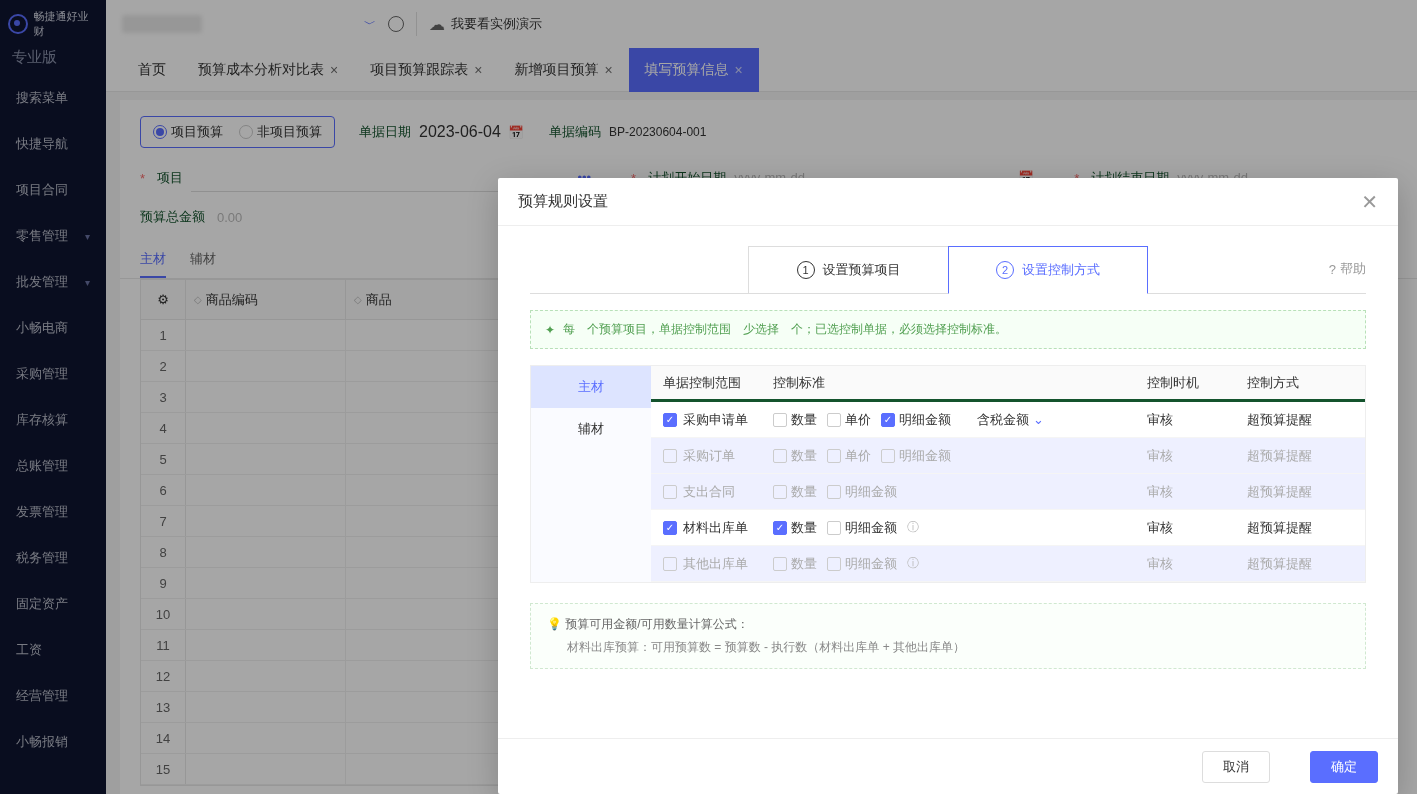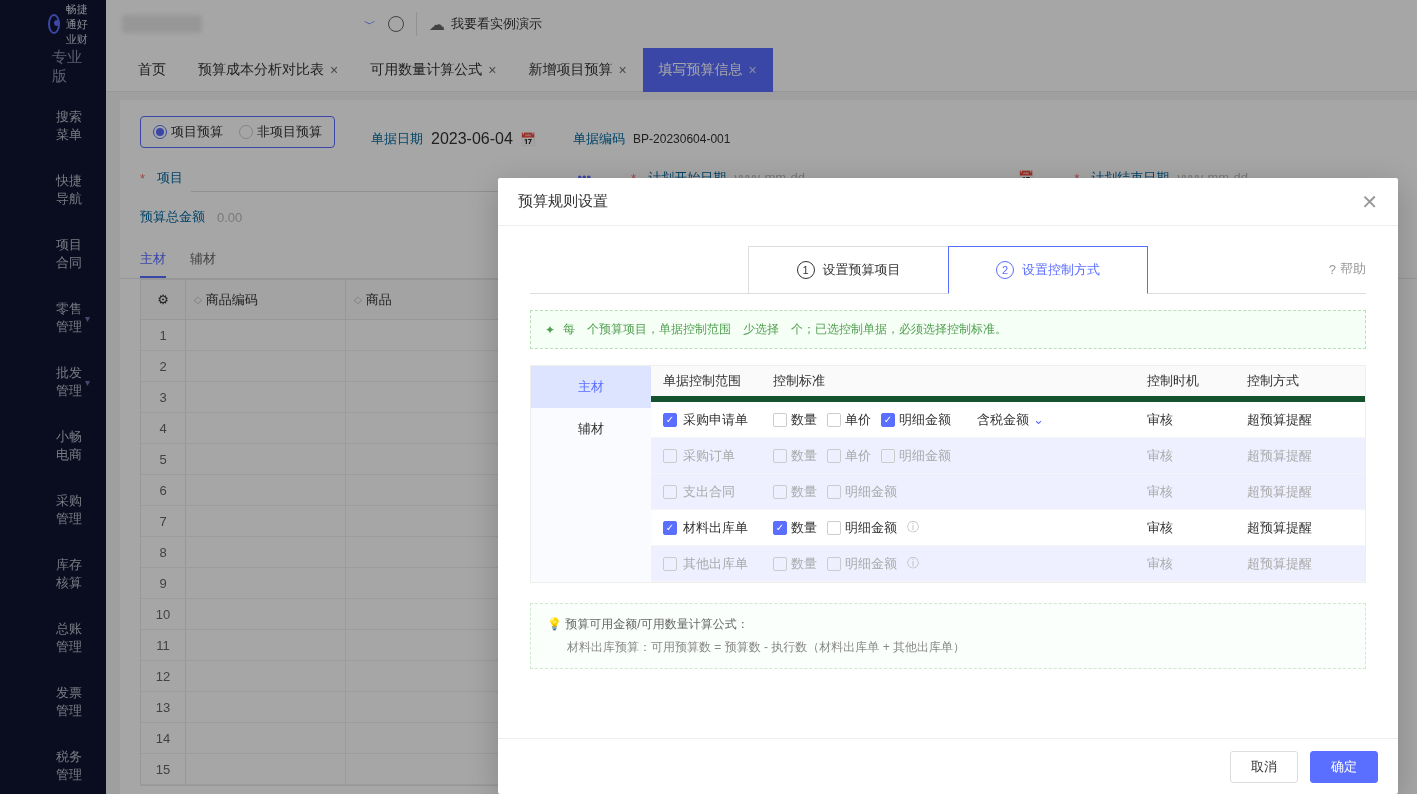--- a/index.html
+++ b/index.html
@@ -1,19 +1,19 @@
 <!DOCTYPE html>
 <html><head>
 <meta charset="utf-8">
 <style>
 * { box-sizing: border-box; margin: 0; padding: 0; }
 body { font-family: "Microsoft YaHei", -apple-system, sans-serif; font-size: 13px; color: #333; background: #f5f5f5; overflow: hidden; width: 1417px; height: 794px; position: relative; }
 
 
-.sidebar { position: absolute; left: 0; top: 0; width: 106px; height: 794px; background: #0f1430; color: #b8bcc8; padding-left: 40px; }
+.sidebar { position: absolute; left: 0; top: 0; width: 106px; height: 794px; background: #0f1430; color: #b8bcc8; }
 .logo-area { height: 48px; display: flex; align-items: center; padding: 0 8px; gap: 6px; }
 .logo-icon { width: 20px; height: 20px; border: 2px solid #5a6eff; border-radius: 50%; position: relative; }
 .logo-icon::after { content: ''; position: absolute; width: 6px; height: 6px; background: #5a6eff; border-radius: 50%; top: 4px; left: 4px; }
 .logo-text { font-size: 11px; color: #d0d4e0; }
 .edition { font-size: 15px; color: #8890a8; padding: 0 12px 8px; }
 .side-item { padding: 14px 16px; cursor: pointer; font-size: 13px; display: flex; align-items: center; justify-content: space-between; }
 .side-arrow { font-size: 10px; color: #6870a0; }
 
 
 .topbar { position: absolute; left: 106px; top: 0; right: 0; height: 48px; background: #fff; display: flex; align-items: center; padding: 0 16px; gap: 12px; }
@@ -26,28 +26,28 @@
 .cloud-icon { font-size: 16px; color: #666; }
 
 
 .tabstrip { position: absolute; left: 106px; top: 48px; right: 0; height: 44px; background: #fff; display: flex; align-items: center; padding: 0 16px; border-bottom: 1px solid #e8e8e8; }
 .tab { padding: 0 16px; height: 44px; display: flex; align-items: center; gap: 6px; cursor: pointer; font-size: 14px; }
 .tab.active { background: #5a6eff; color: #fff; }
 .tab-close { font-size: 14px; opacity: 0.7; }
 
 
 .main { position: absolute; left: 120px; top: 100px; right: 0; bottom: 0; background: #fff; }
-.form-row1 { display: flex; align-items: flex-end; padding: 16px 20px 8px; gap: 36px; }
+.form-row1 { display: flex; align-items: center; padding: 16px 20px 8px; gap: 24px; }
 .radio-group { display: flex; align-items: center; gap: 16px; border: 1px solid #5a6eff; border-radius: 4px; padding: 6px 12px; }
 .radio { display: flex; align-items: center; gap: 4px; }
 .radio-dot { width: 14px; height: 14px; border: 1px solid #5a6eff; border-radius: 50%; display: flex; align-items: center; justify-content: center; }
 .radio-dot.checked::after { content: ''; width: 8px; height: 8px; background: #5a6eff; border-radius: 50%; }
 .radio-dot.unchecked { border-color: #ccc; }
 .field-inline { display: flex; align-items: center; gap: 8px; }
-.field-label { color: #0369a1; }
+.field-label { color: #14532d; }
 .field-value { color: #333; }
 .cal-icon { color: #5a6eff; cursor: pointer; }
 
 .form-row2 { display: flex; align-items: center; padding: 8px 20px; gap: 40px; }
 .req { color: #f56c6c; margin-right: 4px; }
 .field-input { border-bottom: 1px solid #ddd; min-width: 300px; height: 28px; display: flex; align-items: center; justify-content: space-between; color: #bbb; }
 .more-dots { color: #5a6eff; cursor: pointer; }
 
 .budget-total { padding: 8px 20px; display: flex; align-items: center; gap: 12px; }
 
@@ -87,42 +87,42 @@
 
 
 .tip { border: 1px dashed #b8e0b8; background: #f6fff6; padding: 10px 14px; color: #52a052; font-size: 12px; margin-bottom: 16px; display: flex; align-items: center; gap: 8px; }
 
 
 .rule-layout { display: flex; gap: 0; border: 1px solid #eee; }
 .rule-side { width: 120px; background: #fafbff; }
 .rule-side-item { padding: 12px; text-align: center; cursor: pointer; }
 .rule-side-item.active { background: #dde4ff; color: #5a6eff; }
 .rule-table { flex: 1; }
-.rt-head { display: flex; background: #fafafa; border-bottom: 6px solid #14532d; height: 36px; align-items: center; }
+.rt-head { display: flex; background: #fafafa; border-bottom: 3px solid #14532d; height: 36px; align-items: center; }
 .rt-head > div { padding: 0 12px; }
 .rt-row { display: flex; height: 36px; align-items: center; border-bottom: 1px solid #f5f5f5; }
 .rt-row.disabled { background: #eef0ff; color: #aaa; }
 .rt-row > div { padding: 0 12px; }
 .c1 { width: 110px; display: flex; align-items: center; gap: 6px; }
 .c2 { flex: 1; display: flex; align-items: center; gap: 10px; }
 .c3 { width: 100px; }
 .c4 { width: 130px; }
 .chk { width: 14px; height: 14px; border: 1px solid #ccc; border-radius: 2px; display: inline-flex; align-items: center; justify-content: center; flex-shrink: 0; }
 .chk.on { background: #5a6eff; border-color: #5a6eff; color: #fff; font-size: 10px; }
 .chk-item { display: flex; align-items: center; gap: 4px; }
 .tax-sel { display: flex; align-items: center; gap: 4px; margin-left: 16px; color: #333; }
 .info-icon { color: #bbb; font-size: 12px; }
 
 
 .formula { margin-top: 20px; border: 1px dashed #d0e8d0; background: #fbfffb; padding: 12px 16px; font-size: 12px; color: #888; }
 .formula-title { color: #666; margin-bottom: 6px; }
 
 
 .modal-foot { height: 56px; border-top: 1px solid #eee; display: flex; align-items: center; justify-content: flex-end; padding: 0 20px; gap: 12px; }
-.btn { height: 32px; padding: 0 20px; border-radius: 3px; cursor: pointer; display: flex; align-items: center; border: 1px solid #ddd; background: #fff; }
+.btn { height: 32px; padding: 0 20px; border-radius: 3px; cursor: pointer; display: flex; align-items: center; border: 1px solid #ddd; background: #fff; margin-left: 28px; }
 .btn.primary { background: #5a6eff; color: #fff; border-color: #5a6eff; }
 </style>
 </head>
 <body>
 
 <div class="sidebar">
   <div class="logo-area">
     <span class="logo-icon"></span>
     <span class="logo-text">畅捷通好业财</span>
   </div>
@@ -155,20 +155,23 @@
         <span>库存核算</span>
       </div>
       <div class="side-item">
         <span>总账管理</span>
       </div>
       <div class="side-item">
         <span>发票管理</span>
       </div>
       <div class="side-item">
         <span>税务管理</span>
+      </div>
+      <div class="side-item">
+        <span>固定资产</span>
       </div>
       <div class="side-item">
         <span>工资</span>
       </div>
       <div class="side-item">
         <span>经营管理</span>
       </div>
       <div class="side-item">
         <span>小畅报销</span>
       </div>
@@ -190,21 +193,21 @@
 
 <div class="tabstrip" id="tabstrip">
     <div class="tab">
       <span>首页</span>
     </div>
     <div class="tab">
       <span>预算成本分析对比表</span>
       <span class="tab-close">×</span>
     </div>
     <div class="tab">
-      <span>可用数量计算公式</span>
+      <span>项目预算跟踪表</span>
       <span class="tab-close">×</span>
     </div>
     <div class="tab">
       <span>新增项目预算</span>
       <span class="tab-close">×</span>
     </div>
     <div class="tab active">
       <span>填写预算信息</span>
       <span class="tab-close">×</span>
     </div>

